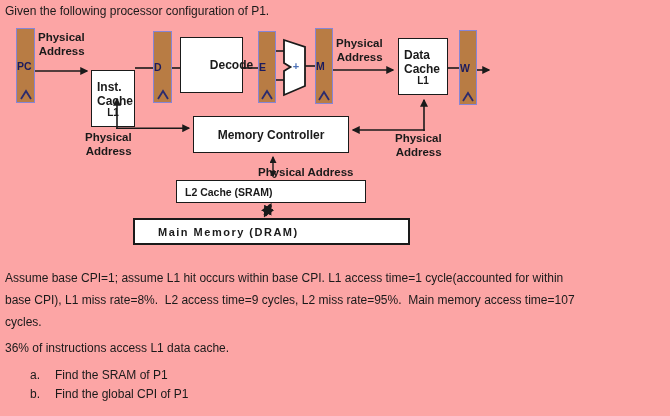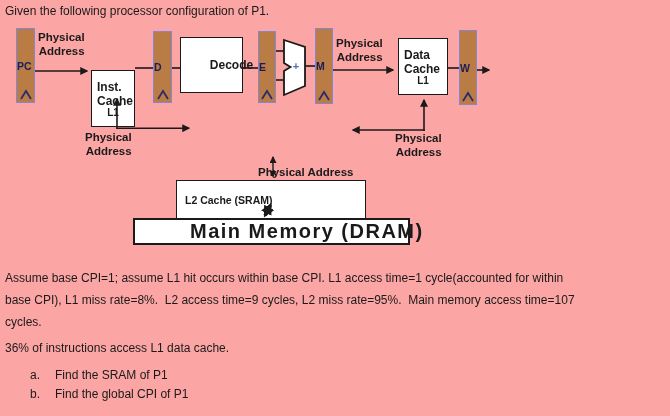--- a/index.html
+++ b/index.html
@@ -27,21 +27,21 @@
     position:absolute;width:19px;background:#b87c44;border:1.6px solid #8585d6;
     box-sizing:border-box;z-index:2;display:flex;align-items:center;justify-content:flex-start;
   }
   .reg .rletter{font-size:10.5px;font-weight:700;color:#1b1b5e;}
   .reg svg.chev{position:absolute;bottom:2px;left:50%;transform:translateX(-50%);}
   
   .lbl{position:absolute;font-size:11.5px;font-weight:700;line-height:14px;z-index:2;text-align:right;}
   .lbl-mid{z-index:2;}
   
   .l2text{font-size:10.5px;font-weight:600;padding-left:8px;}
-  .mmtext{font-size:20px;font-weight:700;letter-spacing:1.5px;padding-left:23px;margin-left:32px;}
+  .mmtext{font-size:11px;font-weight:700;letter-spacing:1.5px;padding-left:23px;}
   .wires{position:absolute;left:0;top:0;z-index:3;pointer-events:none;}
 </style>
 </head>
 <body>
 
 <div id="canvas">
 
   <div class="abs title nowrap">Given the following processor configuration of P1.</div>
 
   <svg class="wires" width="670" height="260" viewBox="0 0 670 260">
@@ -115,22 +115,25 @@
   <div class="box box-center" style="left:180px;top:37px;width:63px;height:56px;padding-left:40px;">
     <div class="bl">Decode</div>
   </div>
 
   <div class="box" style="left:398px;top:38px;width:50px;height:57px;">
     <div class="bl">Data</div>
     <div class="bl">Cache</div>
     <div class="bl-small">L1</div>
   </div>
 
+  <div class="box box-center" style="left:193px;top:116px;width:156px;height:37px;">
+    <div class="bl">Memory Controller</div>
+  </div>
 
-  <div class="box" style="left:176px;top:180px;width:190px;height:39px;">
+  <div class="box" style="left:176px;top:180px;width:190px;height:23px;">
     <div class="l2text">L2 Cache (SRAM)</div>
   </div>
 
   <div class="box" style="left:133px;top:218px;width:277px;height:27px;border-width:2.5px;">
     <div class="mmtext nowrap">Main Memory (DRAM)</div>
   </div>
 
   <div class="lbl" style="left:38px;top:30px;">
     <div>Physical</div>
     <div>Address</div>

